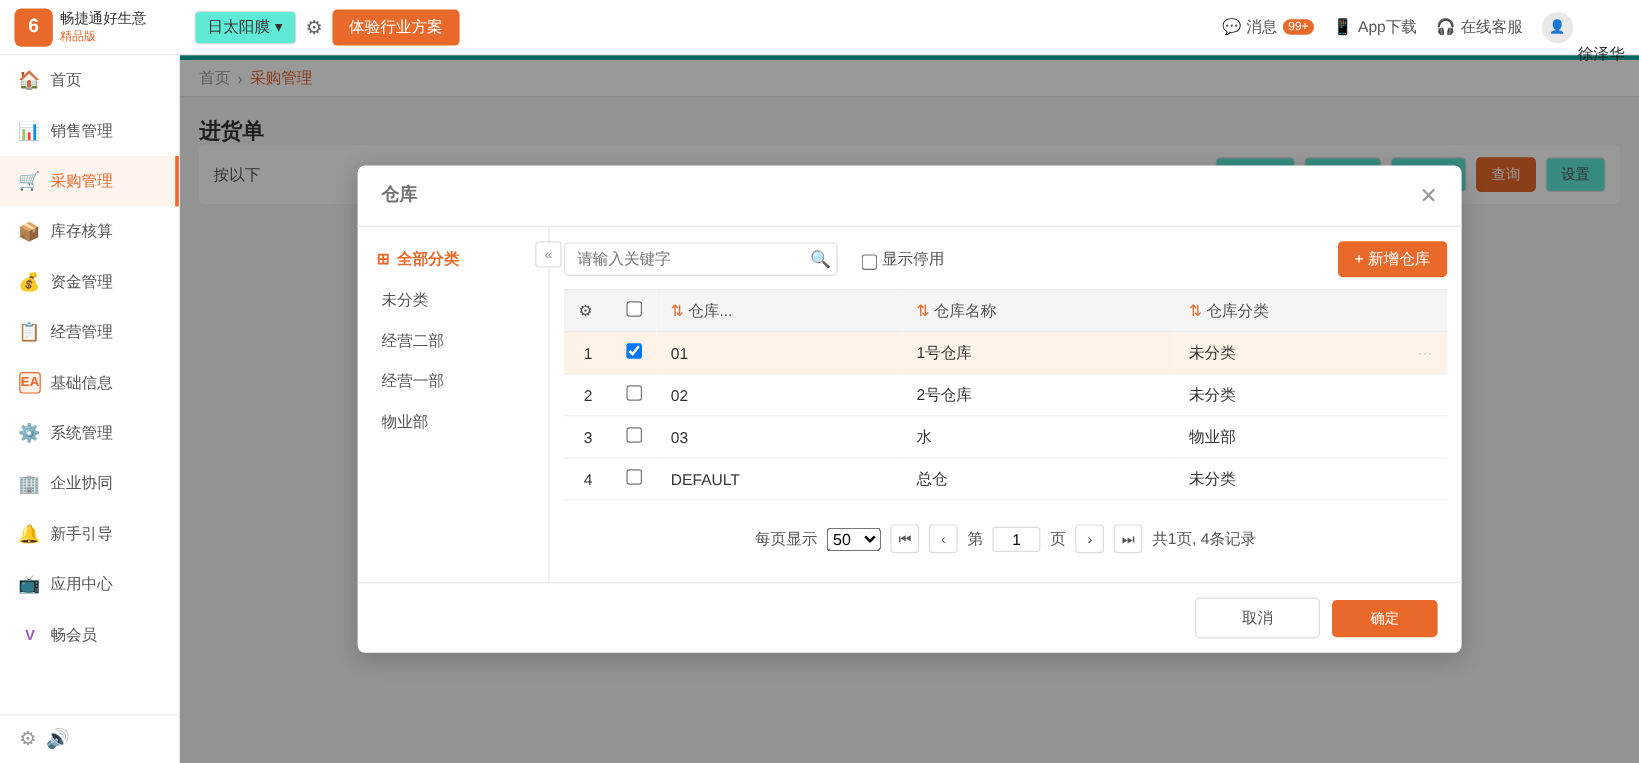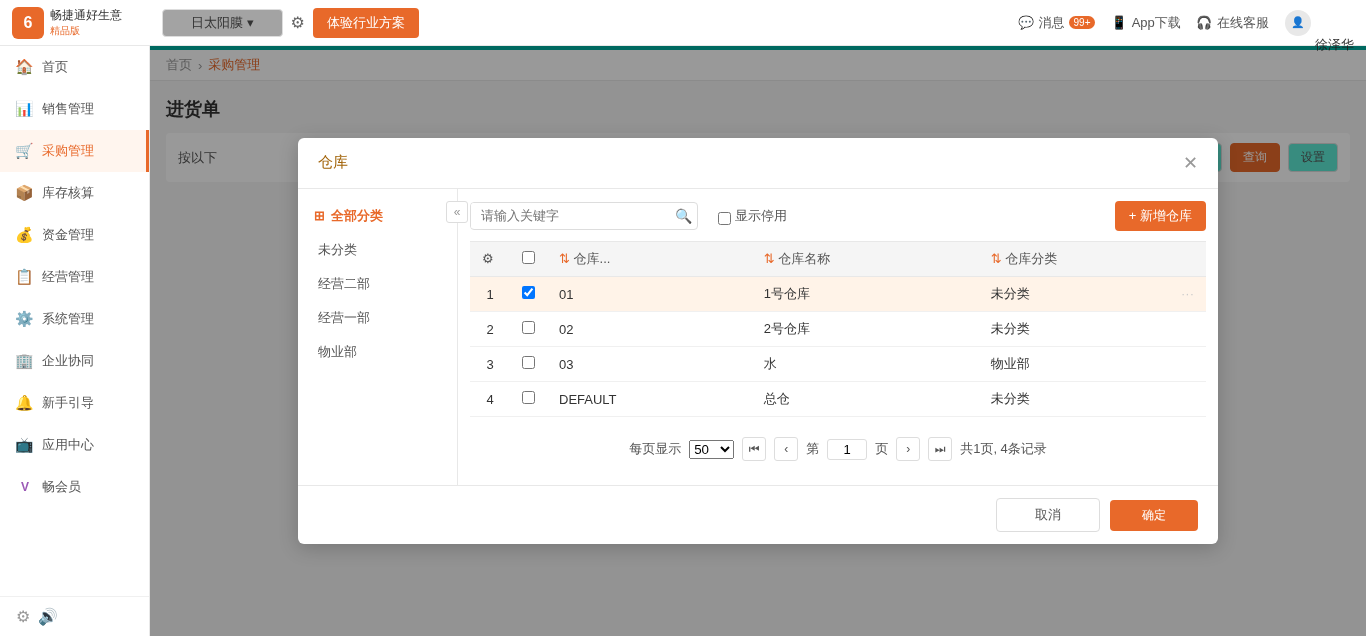--- a/index.html
+++ b/index.html
@@ -8,51 +8,51 @@
     
     .top-header {
       display: flex; align-items: center; background: #fff; height: 46px;
       padding: 0 12px; border-bottom: 1px solid #e8e8e8; position: relative; z-index: 10;
     }
     .logo-area { display: flex; align-items: center; width: 150px; }
     .logo-icon { width: 32px; height: 32px; background: #e8692a; border-radius: 6px; display: flex; align-items: center; justify-content: center; color: white; font-weight: bold; font-size: 16px; }
     .logo-text { margin-left: 6px; font-size: 12px; color: #333; line-height: 1.3; }
     .logo-badge { font-size: 10px; color: #e8692a; }
     .header-center { display: flex; align-items: center; flex: 1; gap: 8px; }
-    .store-selector { display: flex; align-items: center; gap: 4px; background: #a3a3a3; border: 1px solid #ddd; border-radius: 4px; padding: 4px 28px; cursor: pointer; font-size: 13px; color: #333; }
+    .store-selector { display: flex; align-items: center; gap: 4px; background: #5eead4; border: 1px solid #ddd; border-radius: 4px; padding: 4px 10px; cursor: pointer; font-size: 13px; color: #333; }
     .trial-btn { background: #e8692a; color: white; border: none; border-radius: 4px; padding: 6px 14px; cursor: pointer; font-size: 13px; }
     .gear-btn { background: none; border: none; cursor: pointer; font-size: 16px; color: #666; }
     .header-right { display: flex; align-items: center; gap: 16px; }
     .msg-item { display: flex; align-items: center; gap: 4px; cursor: pointer; color: #555; font-size: 13px; }
     .badge { background: #e8692a; color: white; border-radius: 10px; font-size: 10px; padding: 1px 5px; }
     .user-name { color: #333; font-size: 13px; cursor: pointer; margin-top: 44px; }
 
     
     .sidebar { position: absolute; top: 46px; left: 0; width: 150px; height: 590px; background: #fff; border-right: 1px solid #e8e8e8; }
     .sidebar-item { display: flex; align-items: center; padding: 12px 16px; cursor: pointer; color: #555; font-size: 13px; gap: 8px; }
     .sidebar-item.active { background: #fff5ee; color: #e8692a; border-right: 3px solid #e8692a; }
     .sidebar-icon { width: 18px; height: 18px; display: flex; align-items: center; justify-content: center; font-size: 15px; }
     .sidebar-bottom { position: absolute; bottom: 0; width: 100%; display: flex; align-items: center; padding: 10px 16px; gap: 8px; border-top: 1px solid #f0f0f0; }
 
     
     .main-content { position: absolute; top: 46px; left: 150px; right: 0; bottom: 0; background: #f5f5f5; }
     .breadcrumb-bar { background: #fff; padding: 6px 16px; display: flex; align-items: center; gap: 6px; font-size: 13px; color: #999; border-bottom: 1px solid #e8e8e8; }
     .breadcrumb-active { color: #e8692a; }
     .content-area { padding: 16px; }
-    .page-title { font-size: 18px; font-weight: bold; color: #333; margin-bottom: 12px; }
+    .page-title { font-size: 18px; font-weight: bold; color: #333; }
     .toolbar { display: flex; align-items: center; gap: 8px; margin-bottom: 12px; background: #fff; padding: 10px 12px; border-radius: 4px; }
     .toolbar-label { font-size: 13px; color: #555; }
     .action-btn { padding: 5px 12px; border: 1px solid #ddd; border-radius: 4px; background: #5eead4; cursor: pointer; font-size: 12px; color: #555; display: flex; align-items: center; gap: 4px; }
     .action-btn.orange { background: #e8692a; color: white; border-color: #e8692a; }
 
     
     .modal-overlay { position: absolute; top: 0; left: 0; right: 0; bottom: 0; background: rgba(0,0,0,0.4); z-index: 100; display: flex; align-items: center; justify-content: center; }
     .modal { background: #fff; border-radius: 6px; width: 920px; max-height: 580px; display: flex; flex-direction: column; box-shadow: 0 4px 20px rgba(0,0,0,0.2); }
     .modal-header { display: flex; align-items: center; justify-content: space-between; padding: 14px 20px; border-bottom: 1px solid #e8e8e8; }
-    .modal-title { font-size: 15px; font-weight: normal; color: #a16207; }
+    .modal-title { font-size: 15px; font-weight: bold; color: #737373; }
     .modal-close { cursor: pointer; color: #999; font-size: 18px; background: none; border: none; }
     .modal-body { display: flex; flex: 1; overflow: hidden; }
     
     
     .category-panel { width: 160px; border-right: 1px solid #e8e8e8; padding: 10px 0; }
     .category-header { display: flex; align-items: center; gap: 6px; padding: 8px 16px; color: #e8692a; font-weight: bold; font-size: 13px; cursor: pointer; }
     .category-item { padding: 8px 20px; font-size: 13px; color: #555; cursor: pointer; }
 
     
     .table-panel { flex: 1; display: flex; flex-direction: column; padding: 12px; }
@@ -143,20 +143,24 @@
     <span class="sidebar-icon">📦</span>
     <span>库存核算</span>
   </div>
   <div class="sidebar-item">
     <span class="sidebar-icon">💰</span>
     <span>资金管理</span>
   </div>
   <div class="sidebar-item">
     <span class="sidebar-icon">📋</span>
     <span>经营管理</span>
+  </div>
+  <div class="sidebar-item">
+    <span class="sidebar-icon" style="font-size:11px;font-weight:bold;color:#e8692a;background:#fff0e6;border:1px solid #e8692a;border-radius:3px;padding:1px 3px;">EA</span>
+    <span>基础信息</span>
   </div>
   <div class="sidebar-item">
     <span class="sidebar-icon">⚙️</span>
     <span>系统管理</span>
   </div>
   <div class="sidebar-item">
     <span class="sidebar-icon">🏢</span>
     <span>企业协同</span>
   </div>
   <div class="sidebar-item">

